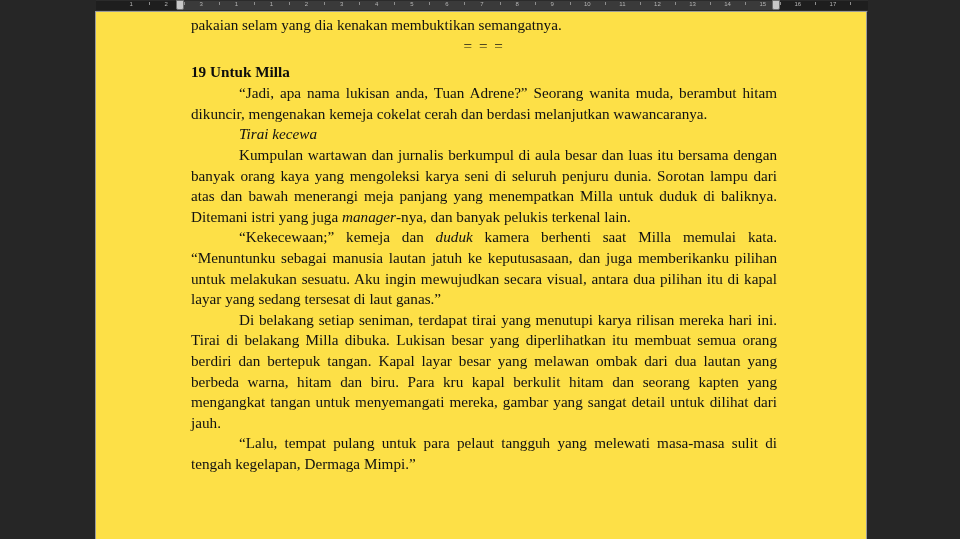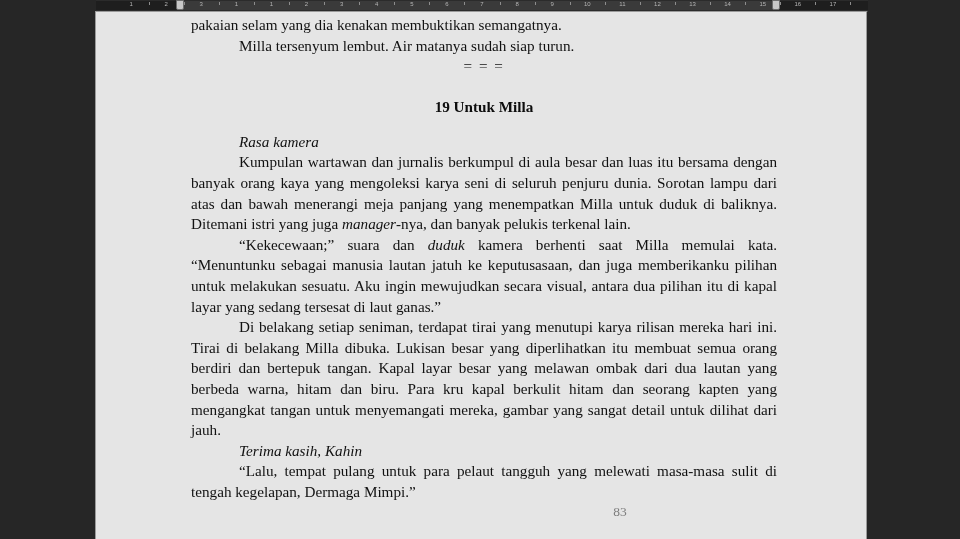--- a/index.html
+++ b/index.html
@@ -80,21 +80,21 @@
   .indent-marker.left-top  { border-radius: 0 0 2px 2px; }
   .indent-marker.right-top { border-radius: 0 0 2px 2px; }
 
   
   .page {
     position: absolute;
     left: 96px;
     top: 12px;
     width: 770px;
     height: 527px;
-    background: #e5e5e5;
+    background: #fde047;
     box-shadow: 0 0 0 1px #9a9a9a;
     overflow: hidden;
   }
   .page-body {
     position: absolute;
     left: 95px;
     top: 3px;
     width: 586px;
   }
 
@@ -106,26 +106,26 @@
     color: #111111;
     text-align: justify;
     text-indent: 0;
     hyphens: none;
   }
   .para.indent { text-indent: 48px; }
   .para.center { text-align: center; text-indent: 0; }
   .para.flush  { text-align: left; text-indent: 0; }
 
   .heading {
-    margin: 14px;
+    margin: 0;
     font-size: 15.2px;
     line-height: 22px;
     font-weight: bold;
     color: #0d0d0d;
-    text-align: center;
+    text-align: left;
     padding-top: 5px;
   }
 
   .it { font-style: italic; }
 
   .sep {
     letter-spacing: 1.5px;
   }
 
   .page-number {
@@ -195,29 +195,25 @@
         <div class="ruler-num" style="left: 736.909px;">17</div>
         <div class="ruler-tick" style="left: 754.455px;"></div>
       </div>
     <div class="indent-marker left-top" style="left:84px;"></div>
     <div class="indent-marker right-top" style="left:680px;"></div>
   </div>
 
   <div class="page">
     <div class="page-body" id="page-body">
         <p class="para flush">pakaian selam yang dia kenakan membuktikan semangatnya.</p>
-        <p class="para indent">Milla tersenyum lembut. Air matanya sudah siap turun.</p>
         <p class="para center"><span class="sep">= = =</span></p>
         <div class="heading">19 Untuk Milla</div>
-        <p class="para indent flush" style="text-indent: 48px;"><span class="it">Rasa kamera</span></p>
+        <p class="para indent">“Jadi, apa nama lukisan anda, Tuan Adrene?” Seorang wanita muda, berambut hitam dikuncir, mengenakan kemeja cokelat cerah dan berdasi melanjutkan wawancaranya.</p>
+        <p class="para indent flush" style="text-indent: 48px;"><span class="it">Tirai kecewa</span></p>
         <p class="para indent"><span>Kumpulan wartawan dan jurnalis berkumpul di aula besar dan luas itu bersama dengan banyak orang kaya yang mengoleksi karya seni di seluruh penjuru dunia. Sorotan lampu dari atas dan bawah menerangi meja panjang yang menempatkan Milla untuk duduk di baliknya. Ditemani istri yang juga </span><span class="it">manager</span><span>-nya, dan banyak pelukis terkenal lain.</span></p>
-        <p class="para indent"><span>“Kekecewaan;” suara dan </span><span class="it">duduk</span><span> kamera berhenti saat Milla memulai kata. “Menuntunku sebagai manusia lautan jatuh ke keputusasaan, dan juga memberikanku pilihan untuk melakukan sesuatu. Aku ingin mewujudkan secara visual, antara dua pilihan itu di kapal layar yang sedang tersesat di laut ganas.”</span></p>
+        <p class="para indent"><span>“Kekecewaan;” kemeja dan </span><span class="it">duduk</span><span> kamera berhenti saat Milla memulai kata. “Menuntunku sebagai manusia lautan jatuh ke keputusasaan, dan juga memberikanku pilihan untuk melakukan sesuatu. Aku ingin mewujudkan secara visual, antara dua pilihan itu di kapal layar yang sedang tersesat di laut ganas.”</span></p>
         <p class="para indent">Di belakang setiap seniman, terdapat tirai yang menutupi karya rilisan mereka hari ini. Tirai di belakang Milla dibuka. Lukisan besar yang diperlihatkan itu membuat semua orang berdiri dan bertepuk tangan. Kapal layar besar yang melawan ombak dari dua lautan yang berbeda warna, hitam dan biru. Para kru kapal berkulit hitam dan seorang kapten yang mengangkat tangan untuk menyemangati mereka, gambar yang sangat detail untuk dilihat dari jauh.</p>
-        <p class="para indent flush" style="text-indent: 48px;"><span class="it">Terima kasih, Kahin</span></p>
         <p class="para indent">“Lalu, tempat pulang untuk para pelaut tangguh yang melewati masa-masa sulit di tengah kegelapan, Dermaga Mimpi.”</p>
       </div>
 
-    <div class="page-number">
-      <span>83</span>
-    </div>
   </div>
 
 </div>
 
 </body></html>

